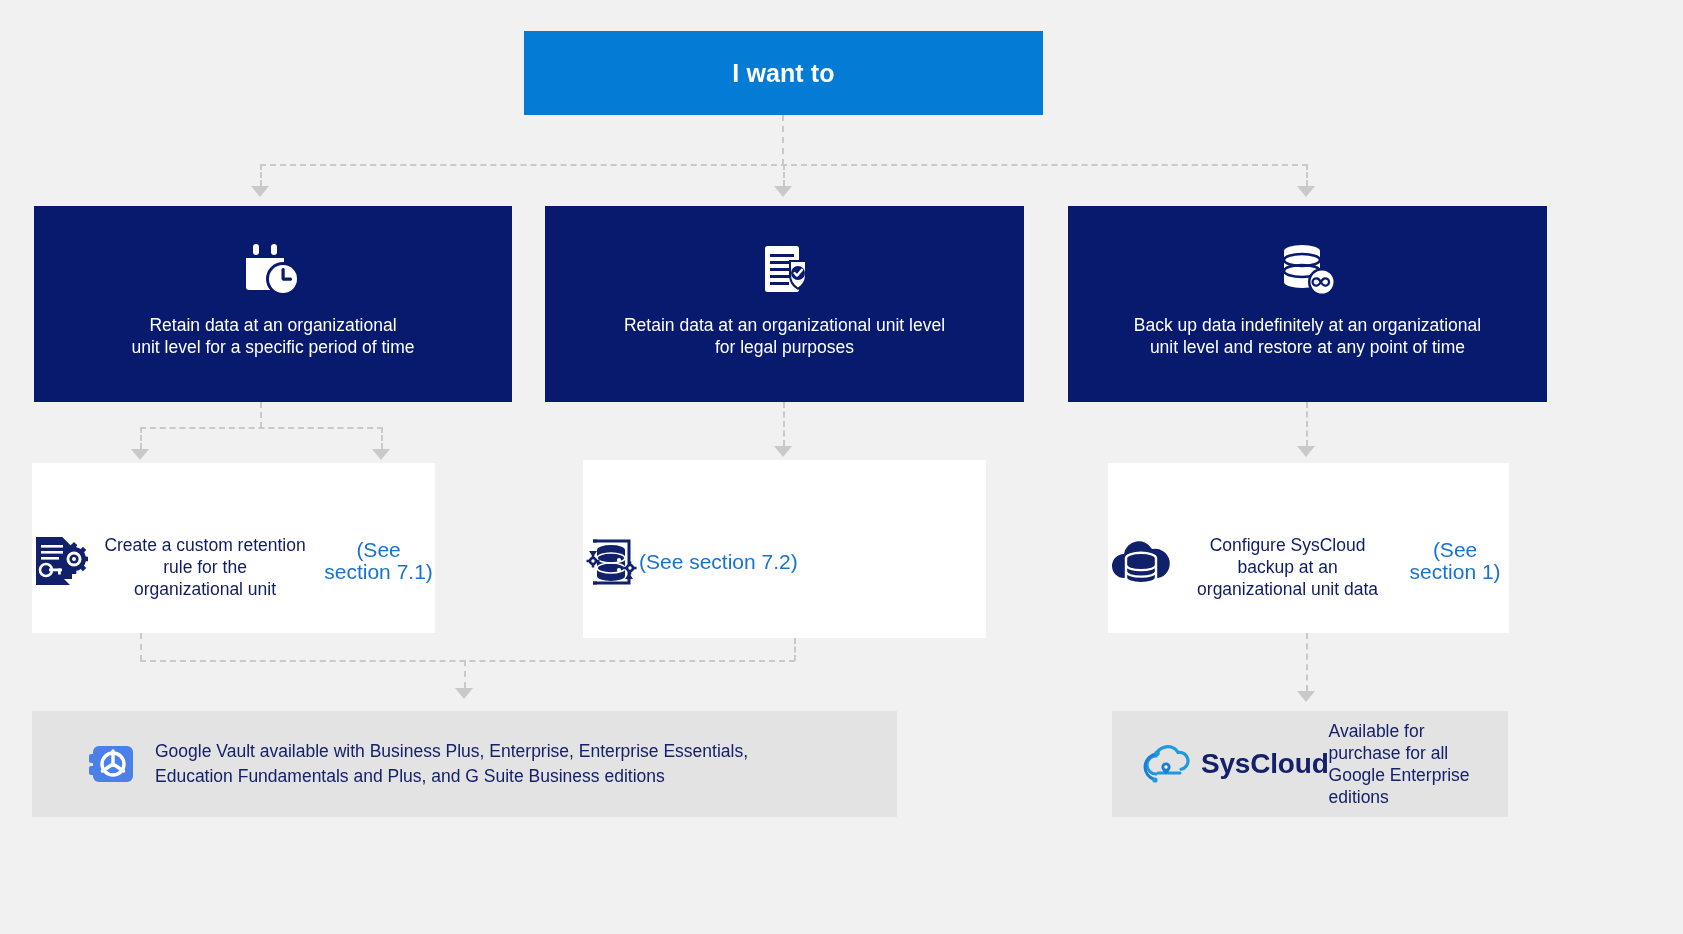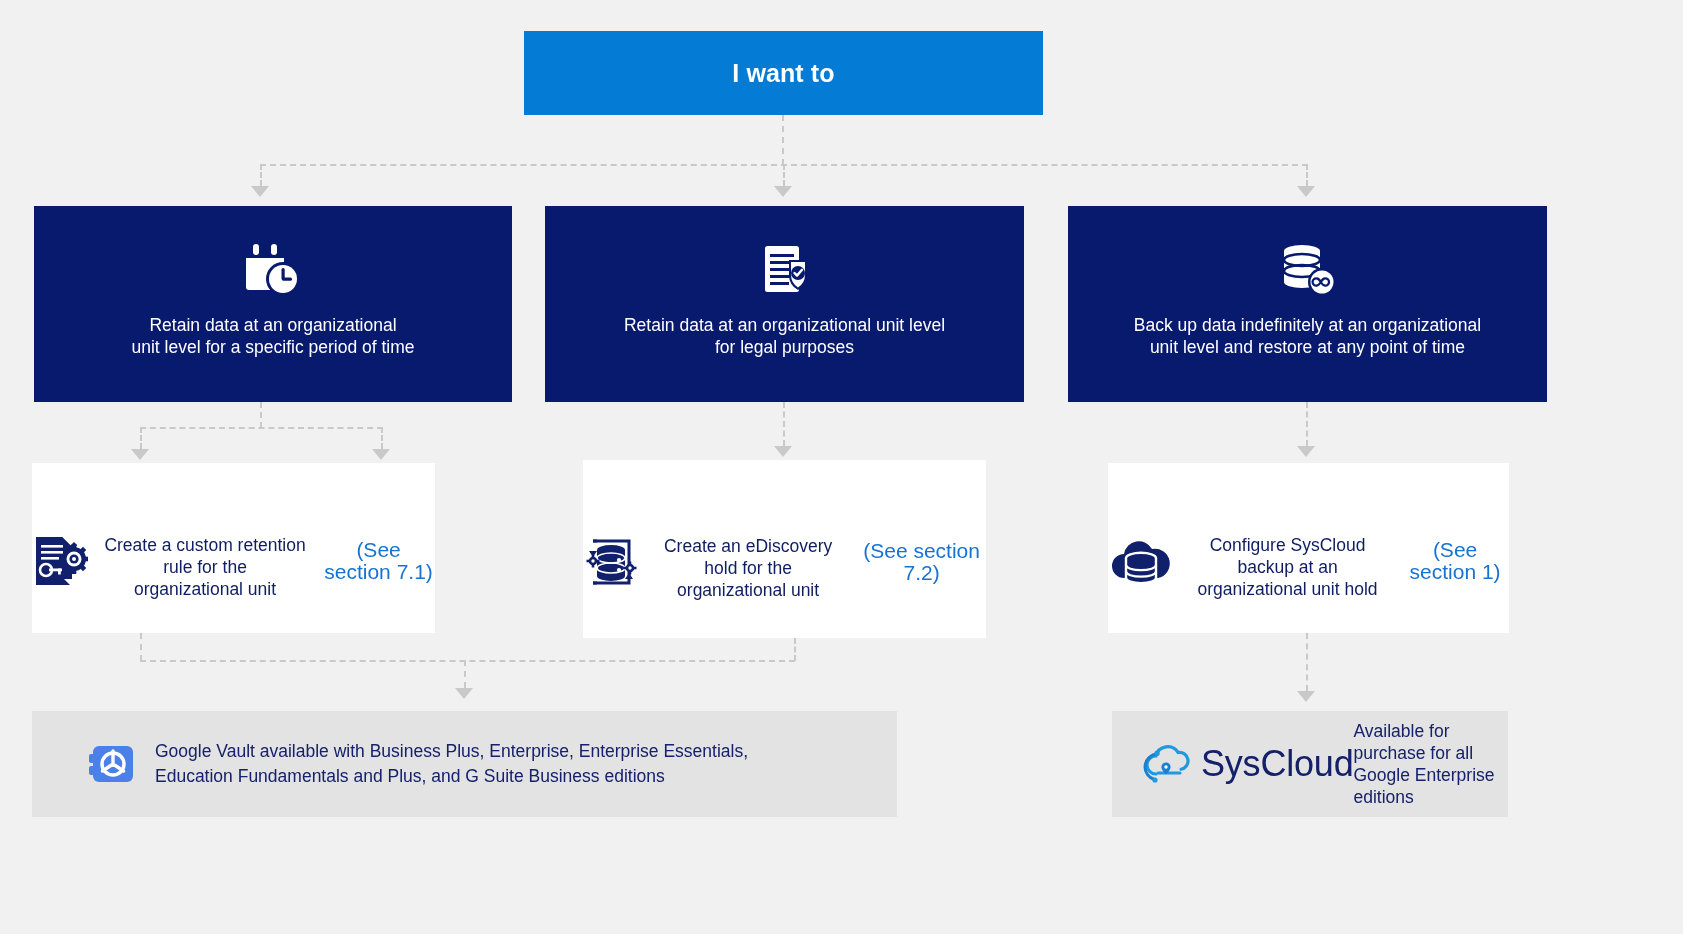--- a/index.html
+++ b/index.html
@@ -68,21 +68,21 @@
   .grey-2 { left: 1112px; top: 711px; width: 396px; height: 106px; }
   .grey-1 .txt {
     color: #16216b; font-size: 17.5px; line-height: 25px; margin-left: 18px;
   }
   .grey-2 .txt {
     color: #16216b; font-size: 17.5px; line-height: 22px; 
   }
   .gv-icon-wrap { margin-left: 57px; flex: 0 0 auto; display:flex; }
   .sc-logo-wrap { margin-left: 24px; flex: 0 0 auto; display:flex; align-items:center; }
   .sc-word {
-    color: #14206a; font-size: 36px; font-weight: normal; margin-left: 7px;
+    color: #14206a; font-size: 28px; font-weight: bold; margin-left: 7px;
     letter-spacing: -.2px;
   }
 
   
   .conn { position: absolute; }
   .vline { position: absolute; border-left: 2px dashed #c9c9c9; }
   .hline { position: absolute; border-top: 2px dashed #c9c9c9; }
   .arrow {
     position: absolute; width: 0; height: 0;
     border-left: 9px solid transparent;
@@ -258,40 +258,36 @@
           <rect x="-1.3" y="-6.5" width="2.6" height="3.3"></rect>
           <rect x="-1.3" y="3.2" width="2.6" height="3.3"></rect>
           <rect x="-6.5" y="-1.3" width="3.3" height="2.6"></rect>
           <rect x="3.2" y="-1.3" width="3.3" height="2.6"></rect>
           <circle cx="0" cy="0" r="1.7" fill="#ffffff"></circle>
         </g>
         <path d="M10 16 l-4 6 h8 z" fill="#11206b" transform="rotate(180 10 19)"></path>
         <path d="M46 38 l-4 6 h8 z" fill="#11206b"></path>
       </svg>
     </span>
-    <div class="cap">
-      <div>Create an eDiscovery</div>
-      <div>hold for the organizational unit</div>
-    </div>
     <div class="sec">(See section 7.2)</div>
   </div>
 
   <div class="white-card white-3">
     <span>
       <svg width="66" height="50" viewBox="0 0 66 50">
         <path d="M16 42 a12 12 0 0 1 0-24 a15 15 0 0 1 28-5 a11 11 0 0 1 6 29 z" fill="#11206b"></path>
         <ellipse cx="33" cy="22" rx="15" ry="5.2" fill="#11206b" stroke="#ffffff" stroke-width="2.4"></ellipse>
         <path d="M18 22 v20 a15 5.2 0 0 0 30 0 v-20" fill="#11206b" stroke="#ffffff" stroke-width="2.4"></path>
         <path d="M18 29 a15 5.2 0 0 0 30 0" fill="none" stroke="#ffffff" stroke-width="2.2"></path>
         <path d="M18 35.5 a15 5.2 0 0 0 30 0" fill="none" stroke="#ffffff" stroke-width="2.2"></path>
       </svg>
     </span>
     <div class="cap">
       <div>Configure SysCloud backup at an</div>
-      <div>organizational unit hold</div>
+      <div>organizational unit data</div>
     </div>
     <div class="sec">(See section 1)</div>
   </div>
 
   <div class="conn">
     <div class="vline" style="left:140px; top:633px; height:28px;"></div>
     <div class="vline" style="left:794px; top:638px; height:23px;"></div>
     <div class="hline" style="left:140px; top:660px; width:655px;"></div>
     <div class="vline" style="left:464px; top:660px; height:28px;"></div>
     <div class="arrow" style="left:455px; top:688px;"></div>

